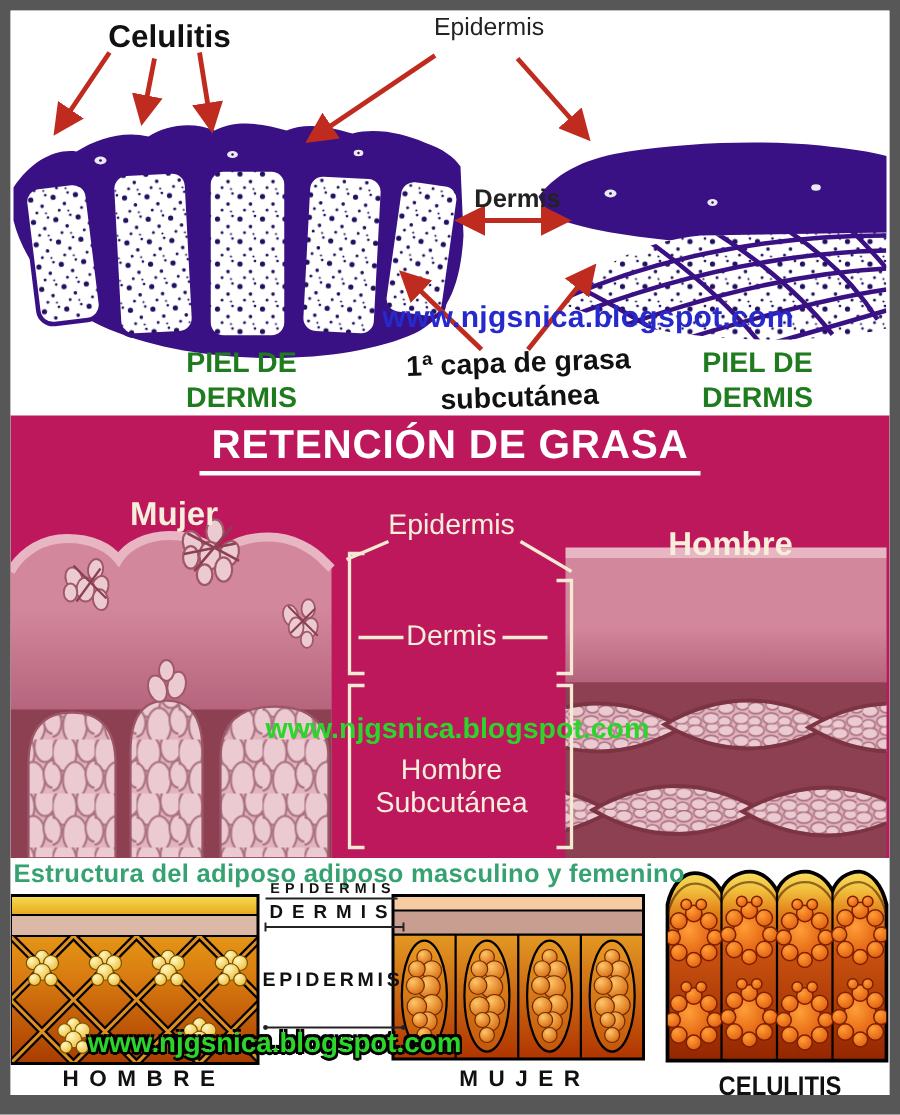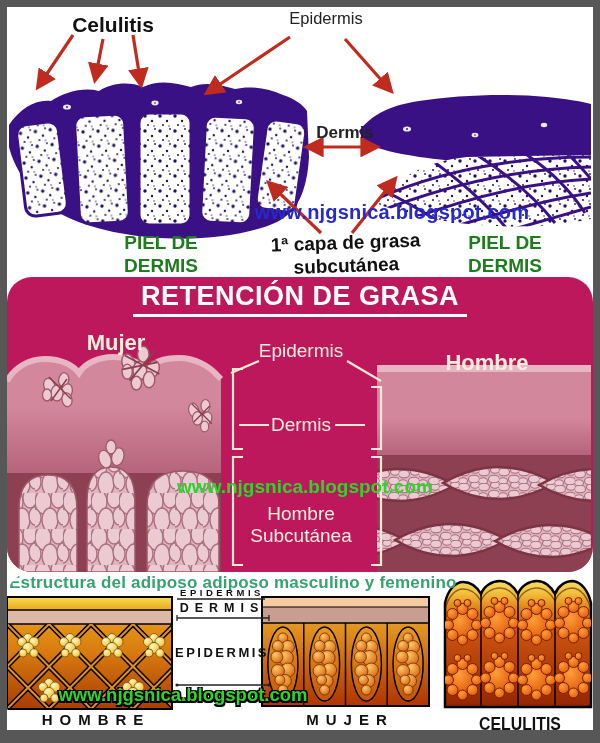--- a/index.html
+++ b/index.html
@@ -3,21 +3,21 @@
 <meta charset="utf-8">
 <style>
   html,body{margin:0;padding:0;background:#888;}
   *{box-sizing:border-box;}
   .frame{
     width:600px;height:743px;
     border:7px solid #575757;border-bottom-width:13px;
     background:#fff;position:relative;overflow:hidden;
     font-family:"Liberation Sans", sans-serif;
   }
-  .sec{position:relative;width:586px;overflow:hidden;border-radius:25px;}
+  .sec{position:relative;width:586px;overflow:hidden;}
   #sec-top{height:270px;background:#ffffff;}
   #sec-mid{height:295px;background:#be185d;}
   #sec-bot{height:158px;background:#ffffff;}
   .lay{position:absolute;white-space:nowrap;}
   .ctr{text-align:center;white-space:normal;}
   svg{position:absolute;left:0;top:0;display:block;}
 
   
   .t-celulitis{left:56px;top:6px;width:100px;font-size:21px;font-weight:bold;color:#111;text-align:center;}
   .t-epidermis{left:264px;top:2px;width:110px;font-size:16.5px;font-weight:500;color:#222;text-align:center;}

